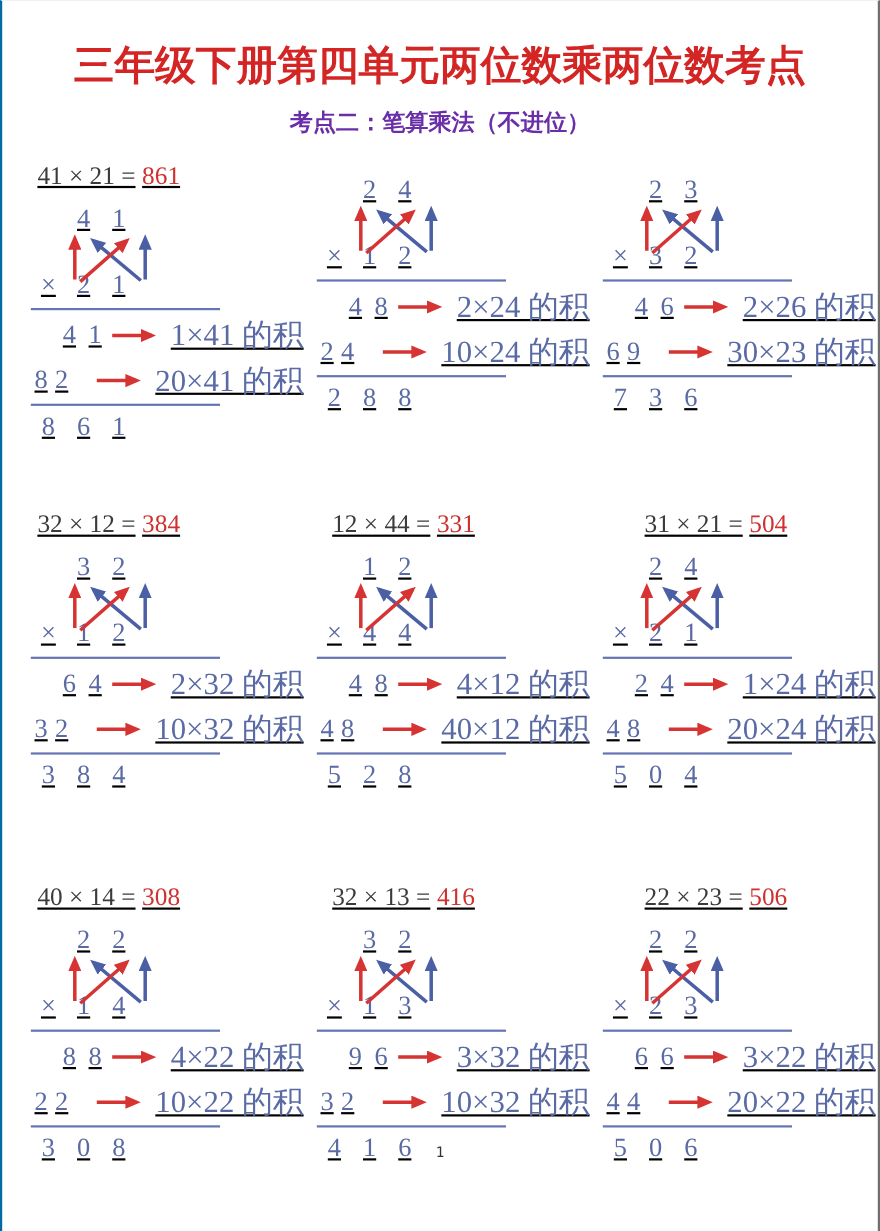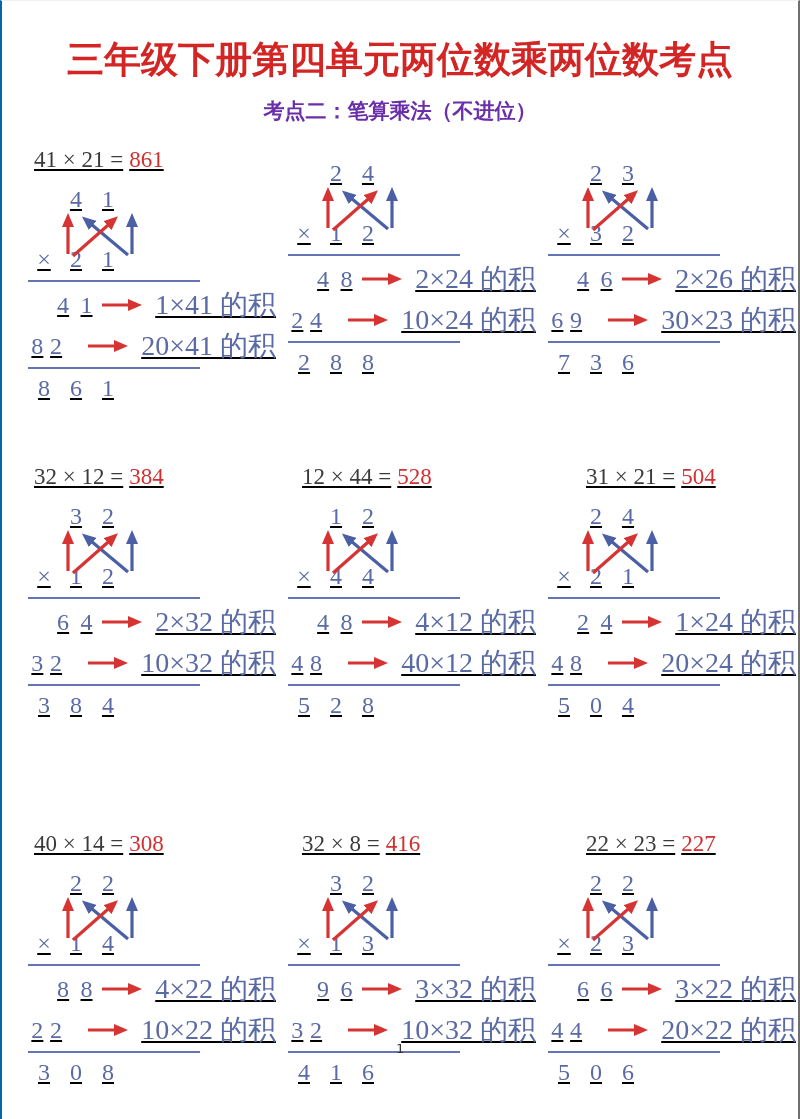--- a/index.html
+++ b/index.html
@@ -13,21 +13,21 @@
     margin:34px 10px 0 10px; text-align:center;
     color:var(--title-red,#d42525); font-size:37px; font-weight:bold; letter-spacing:0px;
     font-family:"Liberation Sans", sans-serif;
   }
   .subtitle{
     margin:12px 0 22px 0; text-align:center;
     color:var(--subtitle-purple,#6a2fa8); font-size:21px; font-weight:bold;
   }
   .problems{margin:0 0 0 14px;text-decoration:underline;}
   .prob-row{display:flex; margin-bottom:62px;}
-  .prob-row:nth-child(2){margin-bottom:112px;}
+  .prob-row:nth-child(2){margin-bottom:84px;}
   .problem{width:260px; flex:0 0 260px; box-sizing:border-box; padding-left:12px;}
   .equation{
     font-family:"Liberation Serif","DejaVu Serif",serif;
     font-size:23px; color:var(--equation-gray,#3b3b3b); margin-left:6px; white-space:nowrap;
   }
   .prob-row .problem:nth-child(2) .equation{margin-left:14px;}
   .prob-row .problem:nth-child(3) .equation{margin-left:38px;}
   .eq-answer{color:var(--answer-red,#cf3030); margin-left:6px;}
   .work{
     position:relative; margin-top:12px;
@@ -267,21 +267,21 @@
       <div class="digit-row result">
         <span class="cell">3</span>
         <span class="cell">8</span>
         <span class="cell">4</span>
       </div>
     </div>
   </div>
 
   <div class="problem">
     <div class="equation">
-      <span>12 × 44 =</span><span class="eq-answer">528</span>
+      <span>12 × 44 =</span><span class="eq-answer">331</span>
     </div>
     <div class="work">
       <div class="digit-row">
         <span class="cell"></span>
         <span class="cell">1</span>
         <span class="cell">2</span>
       </div>
       <div class="arrow-zone">
         <svg width="86" height="52" xmlns="http://www.w3.org/2000/svg">
           <line class="arrow-line-blue" x1="70" y1="51" x2="27" y2="15" marker-end="url(#ah-blue)"></line>
@@ -421,21 +421,21 @@
       <div class="digit-row result">
         <span class="cell">3</span>
         <span class="cell">0</span>
         <span class="cell">8</span>
       </div>
     </div>
   </div>
 
   <div class="problem">
     <div class="equation">
-      <span>32 × 8 =</span><span class="eq-answer">416</span>
+      <span>32 × 13 =</span><span class="eq-answer">416</span>
     </div>
     <div class="work">
       <div class="digit-row">
         <span class="cell"></span>
         <span class="cell">3</span>
         <span class="cell">2</span>
       </div>
       <div class="arrow-zone">
         <svg width="86" height="52" xmlns="http://www.w3.org/2000/svg">
           <line class="arrow-line-blue" x1="70" y1="51" x2="27" y2="15" marker-end="url(#ah-blue)"></line>
@@ -472,21 +472,21 @@
       <div class="digit-row result">
         <span class="cell">4</span>
         <span class="cell">1</span>
         <span class="cell">6</span>
       </div>
     </div>
   </div>
 
   <div class="problem">
     <div class="equation">
-      <span>22 × 23 =</span><span class="eq-answer">227</span>
+      <span>22 × 23 =</span><span class="eq-answer">506</span>
     </div>
     <div class="work">
       <div class="digit-row">
         <span class="cell"></span>
         <span class="cell">2</span>
         <span class="cell">2</span>
       </div>
       <div class="arrow-zone">
         <svg width="86" height="52" xmlns="http://www.w3.org/2000/svg">
           <line class="arrow-line-blue" x1="70" y1="51" x2="27" y2="15" marker-end="url(#ah-blue)"></line>

